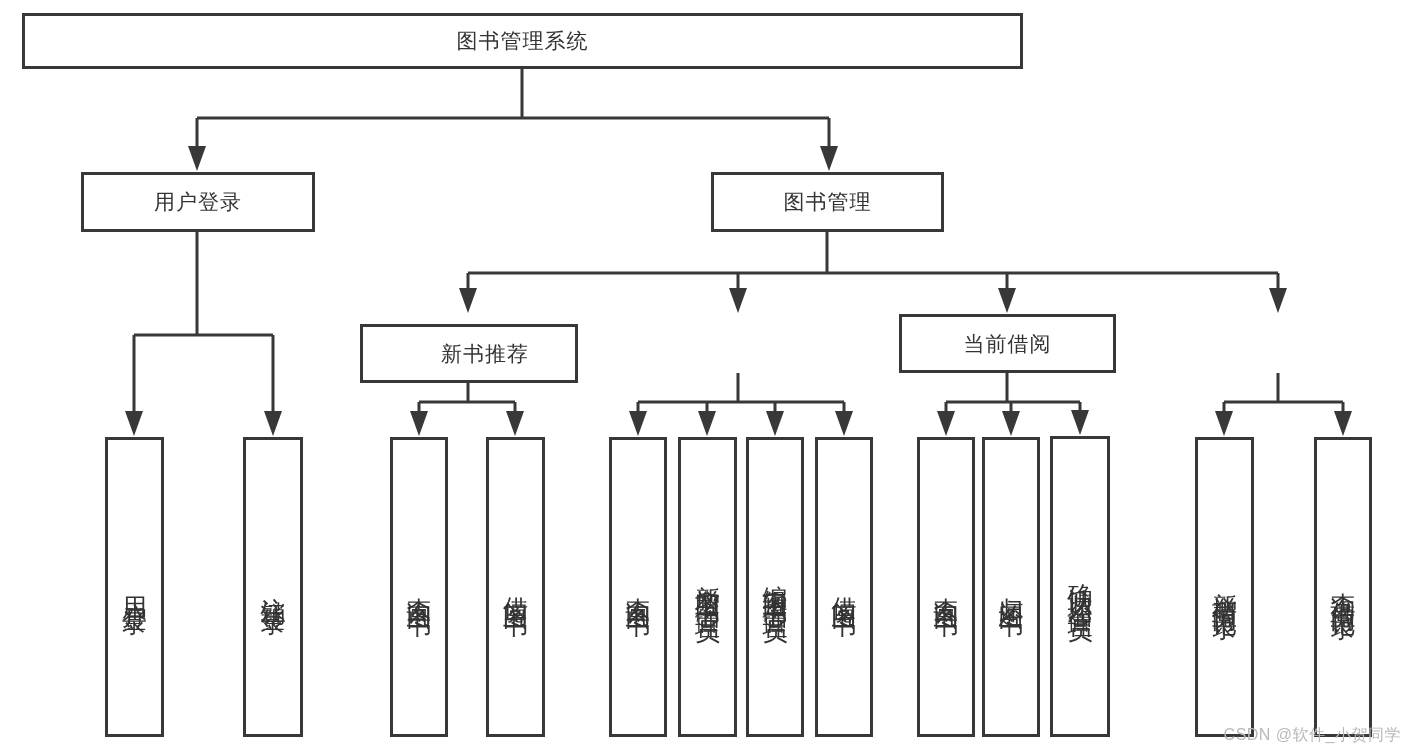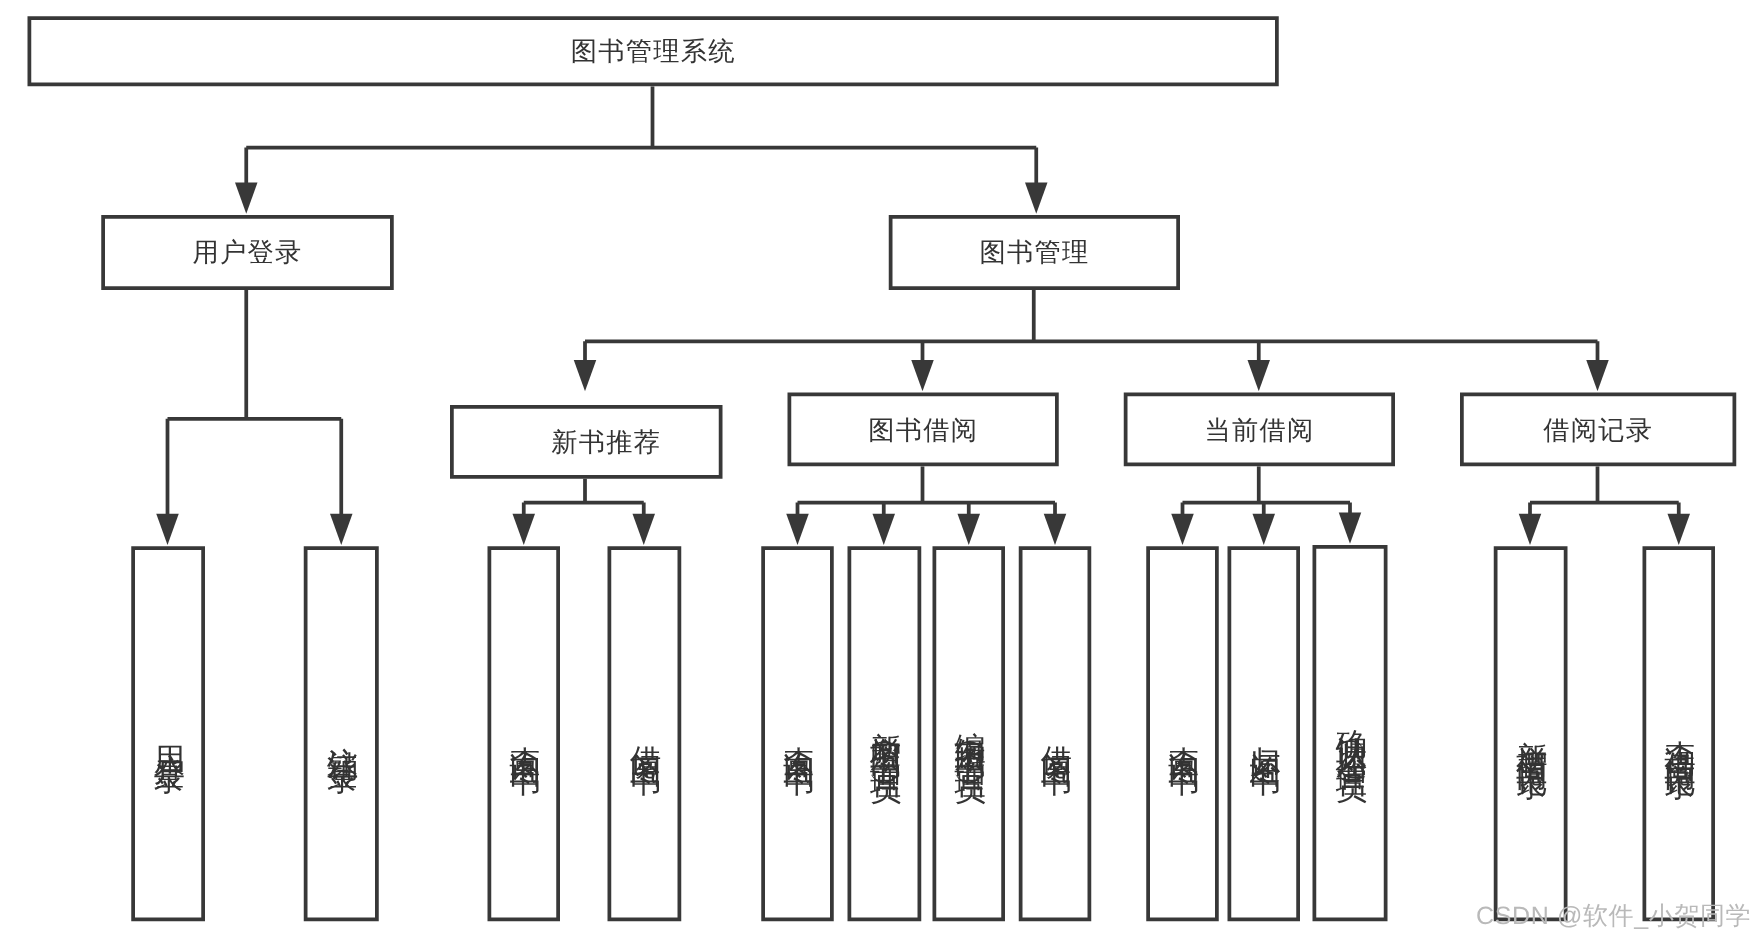--- a/index.html
+++ b/index.html
@@ -38,21 +38,21 @@
     writing-mode: vertical-rl;
     font-size: 25px;
     letter-spacing: 5px;
     line-height: 1;
     white-space: nowrap;
   }
   #watermark {
     position: absolute;
     right: 4px;
     bottom: 1px;
-    font-size: 20px;
+    font-size: 16px;
     letter-spacing: 0.5px;
     color: #b9b9b9;
     z-index: 5;
     white-space: nowrap;
   }
 </style>
 </head>
 <body>
 
 <div id="stage">
@@ -104,28 +104,22 @@
   <div class="box" style="left:81px; top:172px; width:234px; height:60px;">
     <span class="hlabel">用户登录</span>
   </div>
   <div class="box" style="left:711px; top:172px; width:233px; height:60px;text-align:right;">
     <span class="hlabel">图书管理</span>
   </div>
 
   <div class="box" style="left:360px; top:324px; width:218px; height:59px;padding-left:32px;">
     <span class="hlabel">新书推荐</span>
   </div>
-  <div class="box" style="left:630px; top:314px; width:217px; height:59px;">
-    <span class="hlabel">图书借阅</span>
-  </div>
   <div class="box" style="left:899px; top:314px; width:217px; height:59px;text-align:center;">
     <span class="hlabel">当前借阅</span>
-  </div>
-  <div class="box" style="left:1168px; top:314px; width:221px; height:59px;">
-    <span class="hlabel">借阅记录</span>
   </div>
 
   <div class="box" style="left:105px; top:437px; width:59px; height:300px;">
     <span class="vtext">用户登录</span>
   </div>
   <div class="box" style="left:243px; top:437px; width:60px; height:300px;">
     <span class="vtext">注销登录</span>
   </div>
 
   <div class="box" style="left:390px; top:437px; width:58px; height:300px;">

